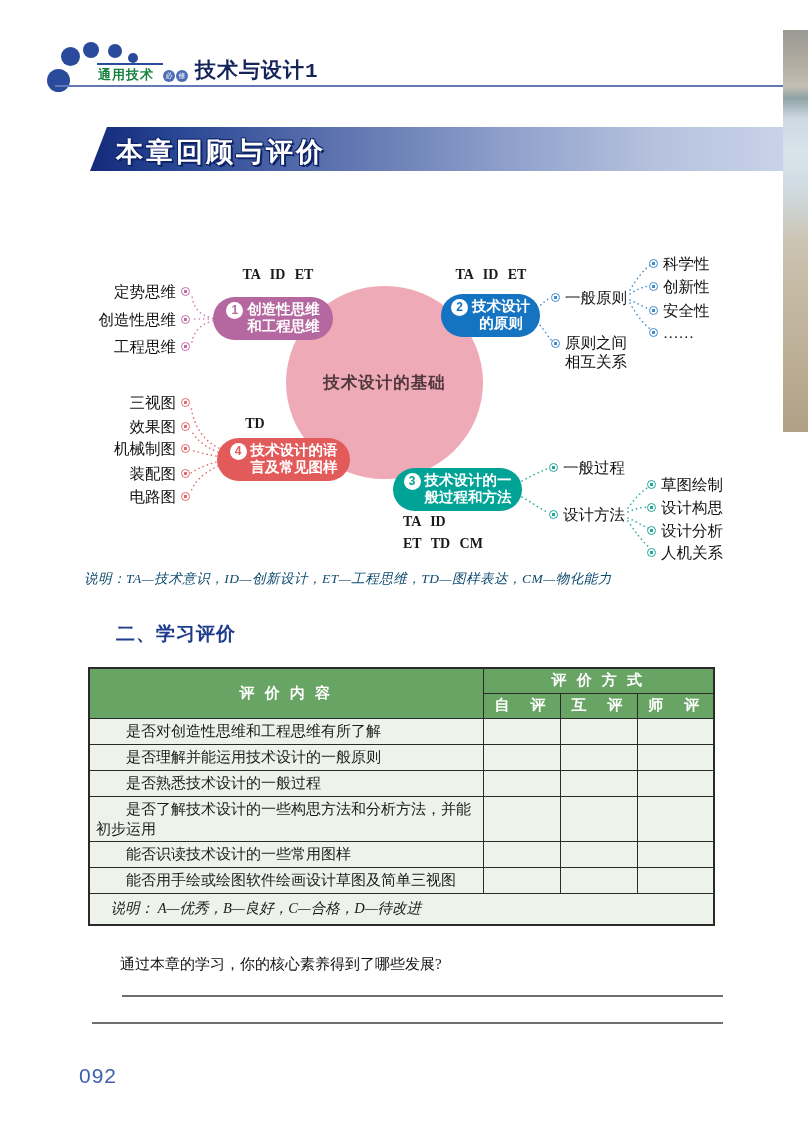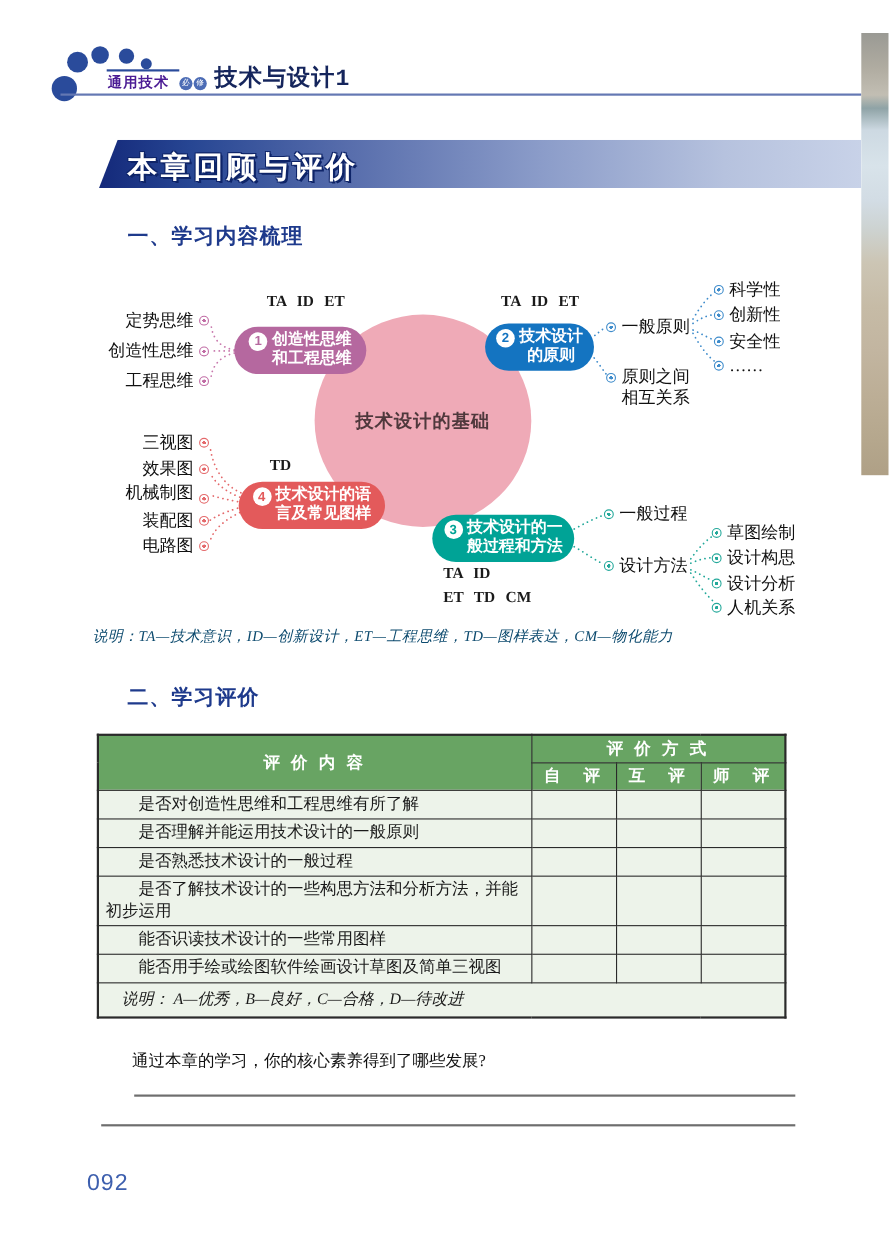--- a/index.html
+++ b/index.html
@@ -3,21 +3,21 @@
 <meta charset="utf-8">
 <style>
   html,body{margin:0;padding:0;background:#fff;}
   .page{position:relative;width:808px;height:1137px;background:#fff;overflow:hidden;
         font-family:"Liberation Serif",serif;color:#1a1a1a;}
 
   
   .dot{position:absolute;border-radius:50%;background:#2a4b9b;}
   .overline{position:absolute;left:97px;top:63px;width:66px;height:2px;background:#2a4b9b;}
   .brand{position:absolute;left:98px;top:66px;font-family:"Liberation Sans",sans-serif;
-         font-size:13px;font-weight:bold;color:#4c1d95;letter-spacing:1px;}
+         font-size:13px;font-weight:bold;color:#15803d;letter-spacing:1px;}
   .badge{position:absolute;top:70px;width:12px;height:12px;border-radius:50%;background:#4c6cb5;
          color:#fff;font-size:7px;line-height:12px;text-align:center;font-family:"Liberation Sans",sans-serif;}
   .booktitle{position:absolute;left:195px;top:56px;font-size:21px;font-weight:bold;color:#15255c;
              font-family:Liberation Mono, monospace;letter-spacing:1px;}
   .hrule{position:absolute;left:55px;top:85px;width:728px;height:2px;background:#6478b3;}
   .photostrip{position:absolute;left:783px;top:30px;width:25px;height:402px;
     background:linear-gradient(180deg,#9a9a94 0%,#b0aca1 8%,#c2beb3 14%,#8fa3a6 17%,#cdd9e2 22%,
       #d8e3ea 30%,#d2dce4 38%,#cdd3d2 44%,#ccc5b4 52%,#c6bba6 62%,#c2b5a0 72%,#bcae96 82%,
       #b5a78d 92%,#afa086 100%);}
 
@@ -95,21 +95,20 @@
   <div class="badge" style="left:163px;">必</div>
   <div class="badge" style="left:176px;">修</div>
   <div class="booktitle">技术与设计1</div>
   <div class="hrule"></div>
   <div class="photostrip"></div>
 
   <div class="banner">
     <div class="banner-title">本章回顾与评价</div>
   </div>
 
-  <div class="sec-head" style="top:202px;">一、学习内容梳理</div>
 
   <div class="mindmap">
     <svg class="mm-svg" width="700" height="335" viewBox="0 0 700 335">
       <g fill="none" stroke-width="1.6" stroke-linecap="round" stroke-dasharray="0.1 4.4">
         <g stroke="#c878ac">
           <path d="M128,78 C114,76 108,66 107,56"></path>
           <path d="M128,79 C118,79 112,79 107,79"></path>
           <path d="M128,81 C114,84 108,94 107,102"></path>
         </g>
         <g stroke="#3f8ccb">
@@ -200,21 +199,21 @@
     </div>
     <div class="code" style="left:135px;top:176px;width:70px;">TD</div>
     <div class="mm-item" style="right:595px;top:153px;">
       <span class="t">三视图</span>
         <span class="ring r4"></span>
       </div>
     <div class="mm-item" style="right:595px;top:177px;">
       <span class="t">效果图</span>
         <span class="ring r4"></span>
       </div>
-    <div class="mm-item" style="right:595px;top:199px;align-items:flex-end;">
+    <div class="mm-item" style="right:595px;top:199px;">
       <span class="t">机械制图</span>
         <span class="ring r4"></span>
       </div>
     <div class="mm-item" style="right:595px;top:224px;">
       <span class="t">装配图</span>
         <span class="ring r4"></span>
       </div>
     <div class="mm-item" style="right:595px;top:247px;">
       <span class="t">电路图</span>
         <span class="ring r4"></span>

